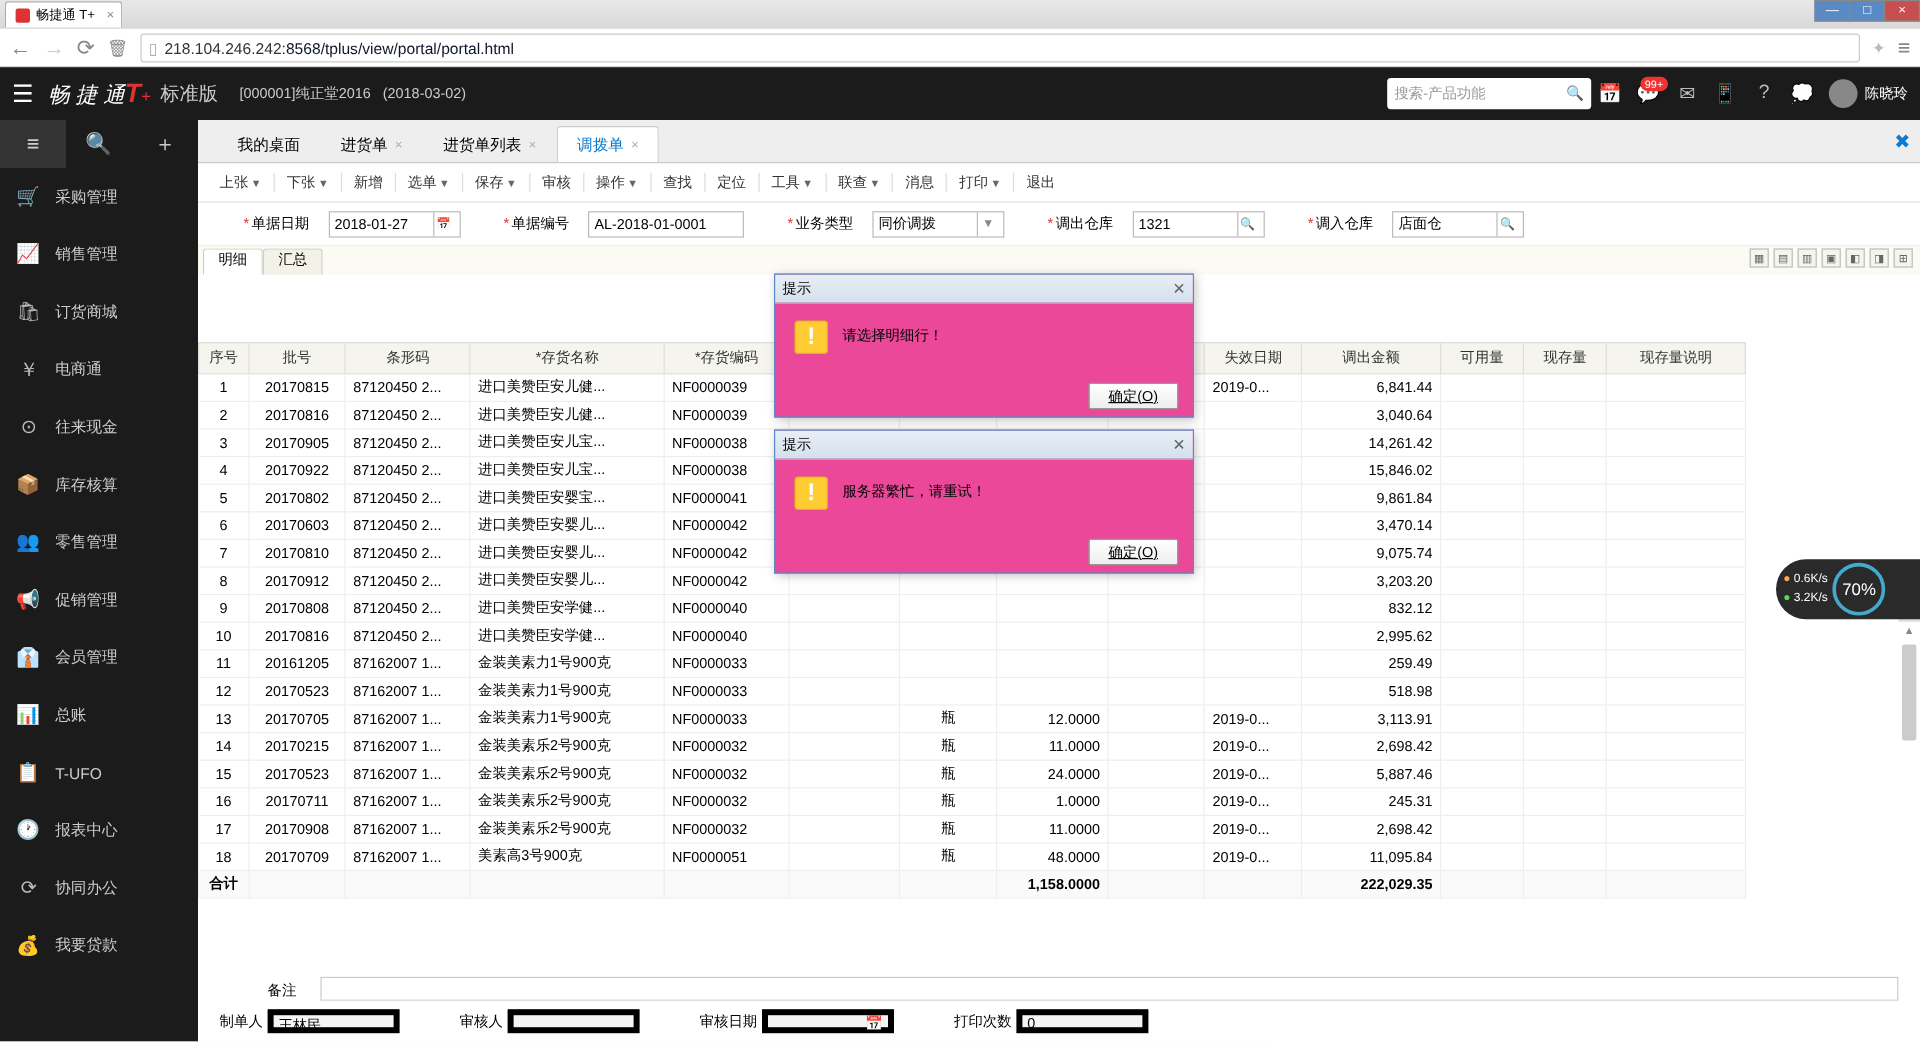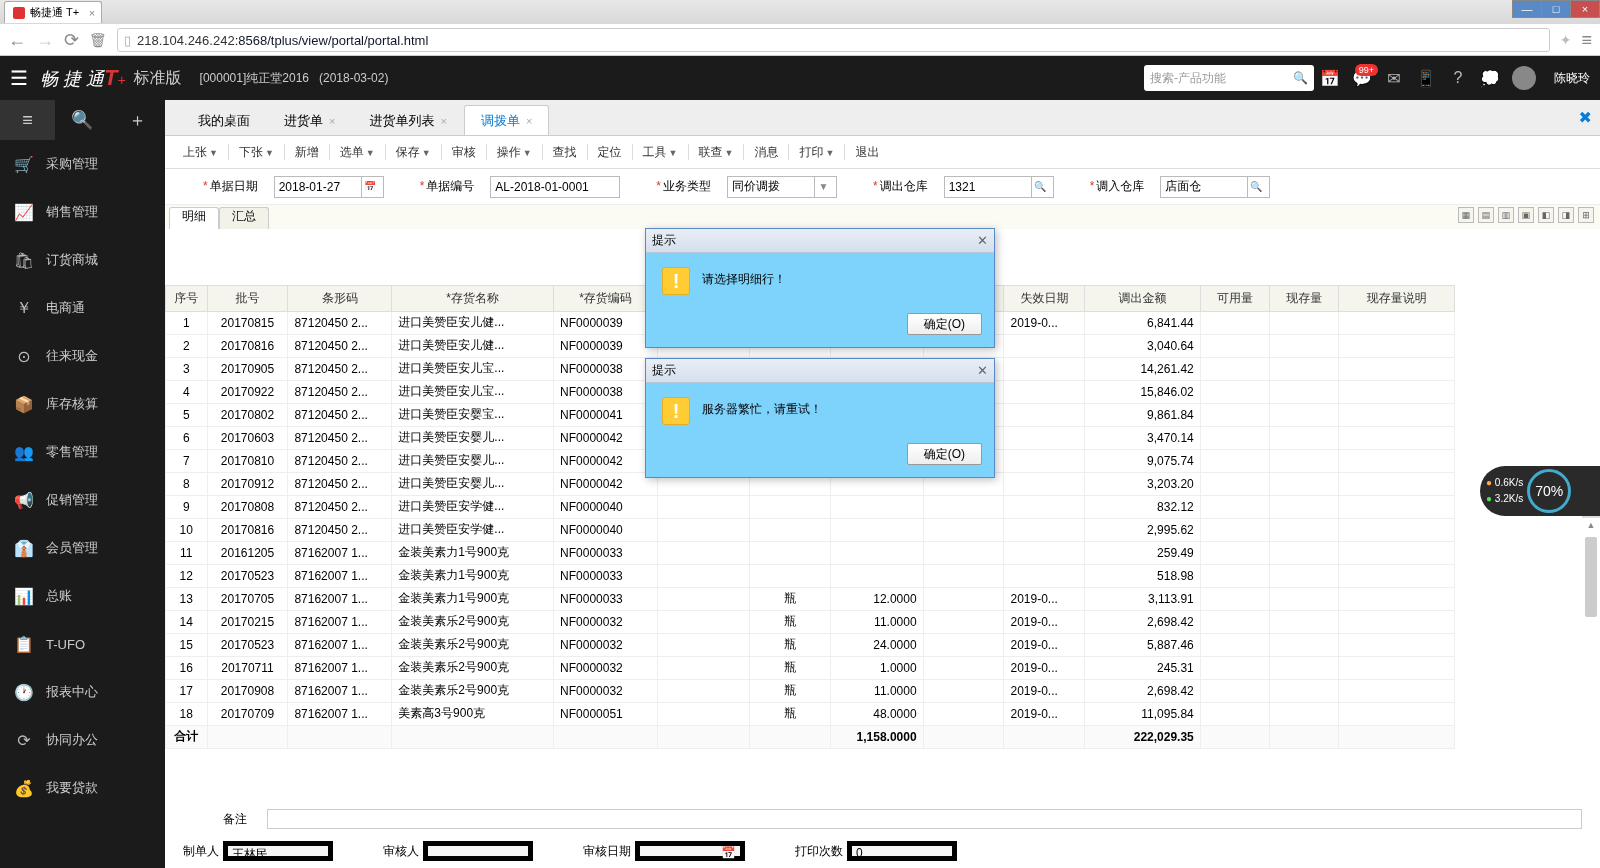--- a/index.html
+++ b/index.html
@@ -22,21 +22,21 @@
 .app-menu-btn { font-size: 20px; margin-right: 12px; cursor: pointer; }
 .app-logo { font-style: italic; font-size: 18px; margin-right: 4px; display: flex; align-items: baseline; }
 .logo-t { color: #d33; font-size: 22px; font-weight: bold; } .logo-plus { color: #d33; font-size: 14px; vertical-align: super; }
 .app-edition { font-size: 16px; color: #ccc; margin-left: 4px; }
 .app-account { margin-left: 18px; font-size: 12px; color: #ccc; }
 .app-h-spacer { flex: 1; }
 .app-search { width: 170px; height: 26px; background: #fff; border-radius: 3px; display: flex; align-items: center; padding: 0 6px; color: #999; }
 .app-sicon { margin-left: auto; color: #666; }
 .hdr-ico { width: 32px; height: 32px; display: flex; align-items: center; justify-content: center; color: #bbb; font-size: 16px; cursor: pointer; position: relative; }
 .badge-99 { position: absolute; top: 2px; right: 0; background: #e33; color: #fff; font-size: 9px; border-radius: 8px; padding: 1px 4px; }
-.user-area { display: flex; align-items: center; gap: 18px; margin-left: 6px; }
+.user-area { display: flex; align-items: center; gap: 6px; margin-left: 6px; }
 .avatar { width: 24px; height: 24px; border-radius: 50%; background: #888; }
 
 .app-body { display: flex; height: calc(868px - 56px - 44px); }
 .sidebar { width: 165px; background: #1b1b1b; color: #ccc; }
 .sb-toprow { height: 40px; display: flex; }
 .sb-topbtn { flex: 1; display: flex; align-items: center; justify-content: center; color: #ccc; font-size: 18px; cursor: pointer; }
 .sb-topbtn.active { background: #333; }
 .sb-item { height: 48px; display: flex; align-items: center; padding-left: 14px; gap: 12px; cursor: pointer; font-size: 13px; }
 .sb-ico { width: 20px; height: 20px; display: flex; align-items: center; justify-content: center; color: #bbb; font-size: 16px; }
 
@@ -68,33 +68,33 @@
 .grid { border-collapse: collapse; width: 1290px; }
 .grid th { background: #f5f5ee; border: 1px solid #ddd; height: 26px; font-weight: normal; font-size: 12px; color: #333; }
 .grid td { border: 1px solid #eee; height: 23px; font-size: 12px; padding: 0 6px; }
 .grid td.num { text-align: right; }
 .grid td.ctr, .grid th.ctr { text-align: center; }
 .grid tr.total td { font-weight: bold; background: #fafafa; }
 .grid-scroll { width: 18px; background: #f0f0f0; border: 1px solid #ddd; position: relative; }
 .gscroll-thumb { position: absolute; top: 20px; left: 2px; right: 2px; height: 80px; background: #ccc; border-radius: 2px; }
 .gscroll-arr { position: absolute; left: 0; right: 0; height: 16px; display: flex; align-items: center; justify-content: center; color: #888; font-size: 9px; }
 
-.remark-row { height: 30px; background: #fff; display: flex; align-items: center; padding: 0 18px; gap: 20px; }
+.remark-row { height: 30px; background: #fff; display: flex; align-items: flex-end; padding: 0 18px; gap: 20px; }
 .remark-input { flex: 1; height: 20px; border: 1px solid #ccc; }
 .footer-row { height: 34px; background: #fff; display: flex; align-items: center; padding: 0 18px; gap: 10px; }
 .ftfield { display: flex; align-items: center; gap: 4px; margin-right: 40px; }
 .ftinput { width: 110px; height: 20px; border: 5px solid #000000; background: #f5f5f5; padding: 0 4px; font-size: 12px; }
 
-.dialog { position: absolute; width: 350px; background: #7dd3fc; border: 1px solid #5a8ac6; box-shadow: 2px 2px 8px rgba(0,0,0,.25); z-index: 100; }
+.dialog { position: absolute; width: 350px; background: #ec4899; border: 1px solid #5a8ac6; box-shadow: 2px 2px 8px rgba(0,0,0,.25); z-index: 100; }
 .dlg-title { height: 24px; background: linear-gradient(#e8eef6,#d5e0ed); border-bottom: 1px solid #b8c8d8; display: flex; align-items: center; padding: 0 6px; font-size: 12px; }
 .dlg-x { margin-left: auto; color: #666; cursor: pointer; font-size: 13px; }
 .dlg-body { padding: 14px 16px; display: flex; align-items: flex-start; gap: 12px; min-height: 60px; }
 .dlg-warn { width: 28px; height: 28px; background: #ffcc33; border-radius: 3px; display: flex; align-items: center; justify-content: center; color: #fff; font-size: 20px; font-weight: bold; border: 1px solid #e0b020; }
 .dlg-msg { font-size: 12px; padding-top: 4px; }
-.dlg-foot { height: 34px; display: flex; justify-content: flex-end; padding: 0 12px; }
+.dlg-foot { height: 34px; display: flex; align-items: center; justify-content: flex-end; padding: 0 12px; text-decoration: underline; }
 .dlg-btn { height: 22px; padding: 0 16px; border: 1px solid #999; background: linear-gradient(#fff,#eee); font-size: 12px; cursor: pointer; border-radius: 2px; }
 
 .speed-widget { position: absolute; right: 0; top: 466px; width: 120px; height: 50px; background: #2a2a2a; border-radius: 25px 0 0 25px; display: flex; align-items: center; color: #fff; font-size: 10px; z-index: 200; }
 .speed-circle { width: 44px; height: 44px; border-radius: 50%; border: 3px solid #4ac; margin-left: 4px; display: flex; align-items: center; justify-content: center; font-size: 14px; }
 .speed-txt { margin-left: 6px; line-height: 1.6; text-align: center; }
 .sp-up { color: #fa4; } .sp-dn { color: #5d5; }
 </style>
 </head>
 <body>
 

